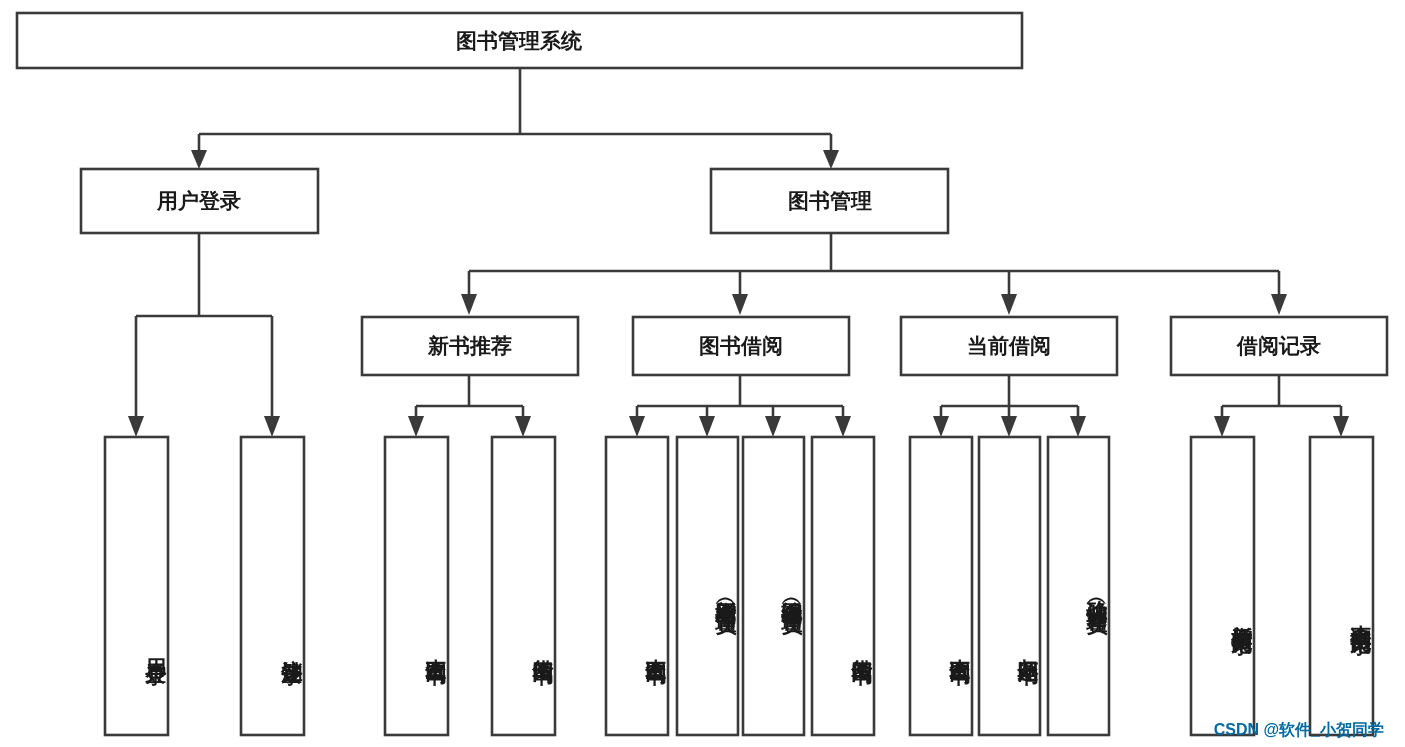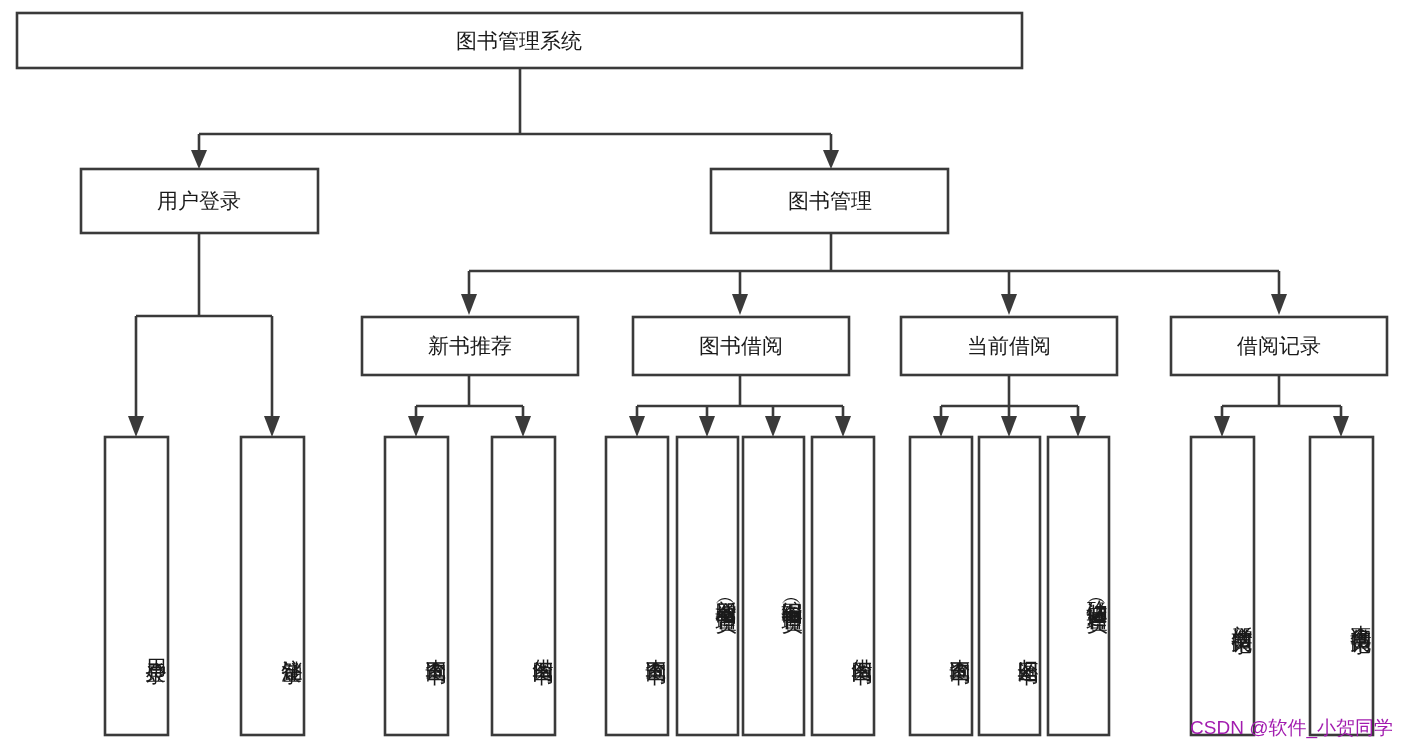--- a/index.html
+++ b/index.html
@@ -10,20 +10,21 @@
   }
   body {
     font-family: "Liberation Sans", "DejaVu Sans", sans-serif;
   }
   #diagram-root {
     position: relative;
     width: 1405px;
     height: 747px;
     background: #ffffff;
     overflow: hidden;
+    font-weight: bold;
   }
   svg.canvas {
     position: absolute;
     left: 0;
     top: 0;
     width: 1405px;
     height: 747px;
     display: block;
   }
   .node-box {
@@ -59,24 +60,24 @@
     letter-spacing: 2px;
     white-space: nowrap;
     display: flex;
     align-items: flex-start;
     justify-content: center;
     pointer-events: none;
   }
   .watermark {
     position: absolute;
     font-family: "Liberation Sans", "DejaVu Sans", sans-serif;
-    font-size: 19px;
-    color: #a21caf;
+    font-size: 16px;
+    color: #0369a1;
     white-space: nowrap;
-    right: 12px;
+    right: 21px;
     bottom: 6px;
   }
 </style>
 </head>
 <body>
 
 <div id="diagram-root">
 
   <svg class="canvas" viewBox="0 0 1405 747" xmlns="http://www.w3.org/2000/svg">
 

